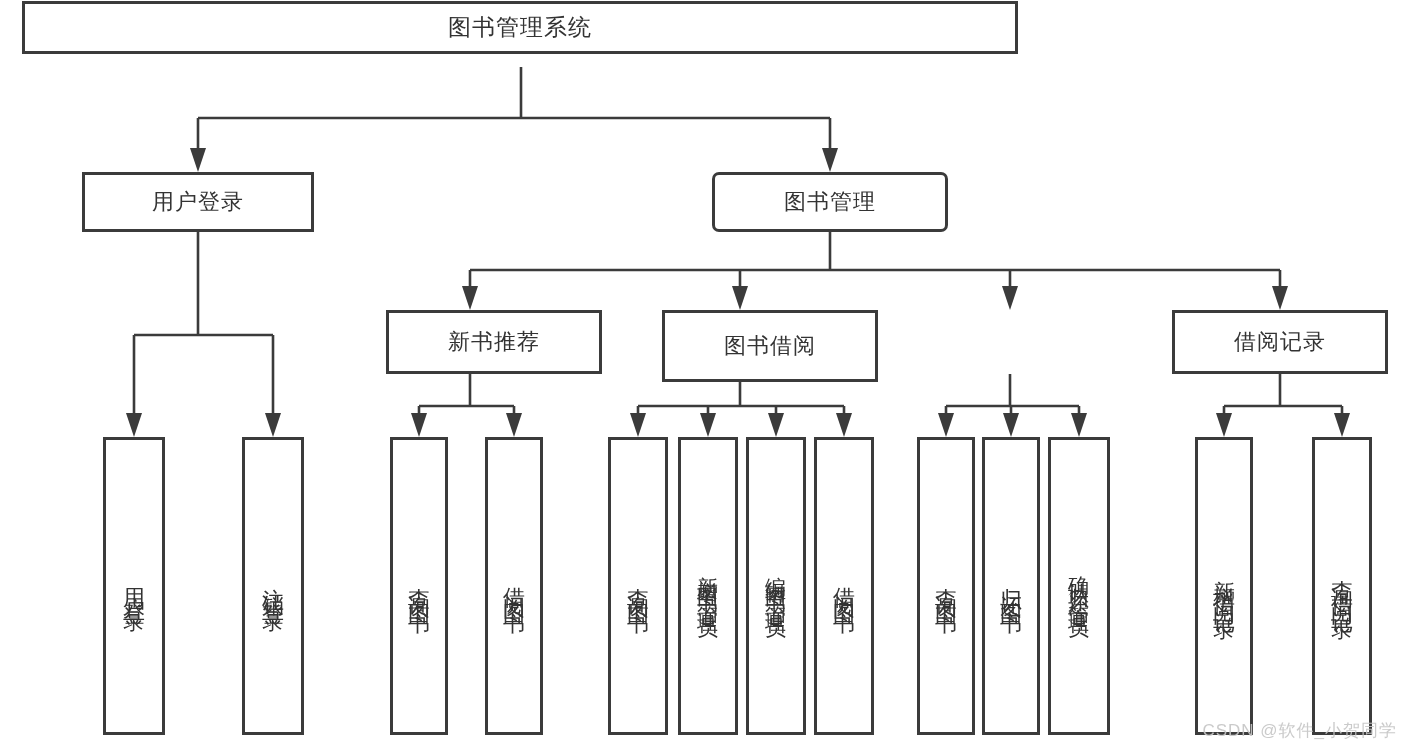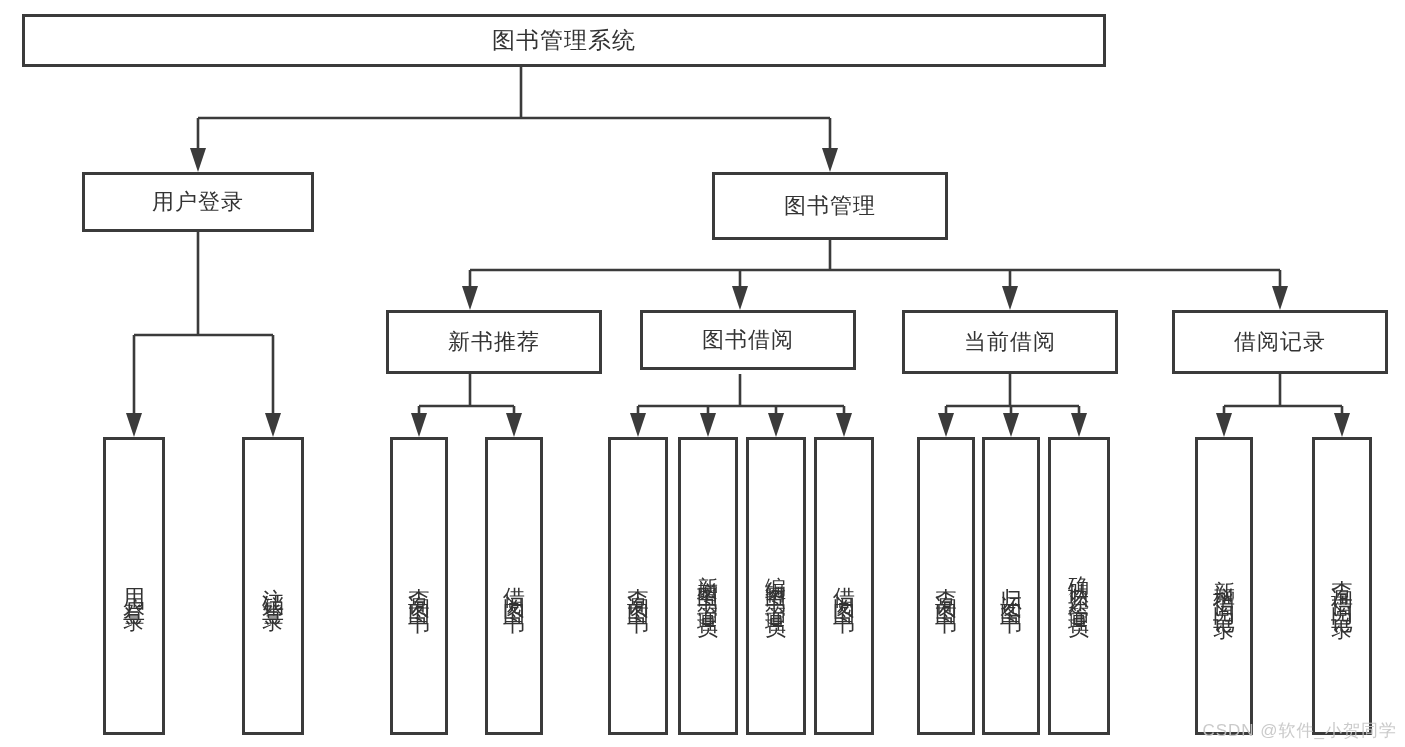--- a/index.html
+++ b/index.html
@@ -77,39 +77,36 @@
       <polygon points="700,413 716,413 708,437" fill="#3b3b3b"></polygon>
       <polygon points="768,413 784,413 776,437" fill="#3b3b3b"></polygon>
       <polygon points="836,413 852,413 844,437" fill="#3b3b3b"></polygon>
       <polygon points="938,413 954,413 946,437" fill="#3b3b3b"></polygon>
       <polygon points="1003,413 1019,413 1011,437" fill="#3b3b3b"></polygon>
       <polygon points="1071,413 1087,413 1079,437" fill="#3b3b3b"></polygon>
       <polygon points="1216,413 1232,413 1224,437" fill="#3b3b3b"></polygon>
       <polygon points="1334,413 1350,413 1342,437" fill="#3b3b3b"></polygon>
     </svg>
 
-  <div class="box root" style="left:22px;top:14px;width:1084px;height:53px;">
+  <div class="box root" style="left:22px;top:1px;width:996px;height:53px;">
     <span class="hlabel">图书管理系统</span>
   </div>
 
   <div class="box" style="left:82px;top:172px;width:232px;height:60px;">
     <span class="hlabel">用户登录</span>
   </div>
-  <div class="box" style="left:712px;top:172px;width:236px;height:68px;">
+  <div class="box" style="left:712px;top:172px;width:236px;height:60px;border-radius:7px;">
     <span class="hlabel">图书管理</span>
   </div>
 
   <div class="box" style="left:362px;top:310px;width:216px;height:64px;margin-left:24px;">
     <span class="hlabel">新书推荐</span>
   </div>
-  <div class="box" style="left:640px;top:310px;width:216px;height:60px;">
+  <div class="box" style="left:662px;top:310px;width:216px;height:72px;">
     <span class="hlabel">图书借阅</span>
-  </div>
-  <div class="box" style="left:902px;top:310px;width:216px;height:64px;">
-    <span class="hlabel">当前借阅</span>
   </div>
   <div class="box" style="left:1172px;top:310px;width:216px;height:64px;">
     <span class="hlabel">借阅记录</span>
   </div>
 
   <div class="box vbox" style="left:103px;top:437px;width:62px;height:298px;">
     <span>用户登录</span>
   </div>
   <div class="box vbox" style="left:242px;top:437px;width:62px;height:298px;">
     <span>注销登录</span>

